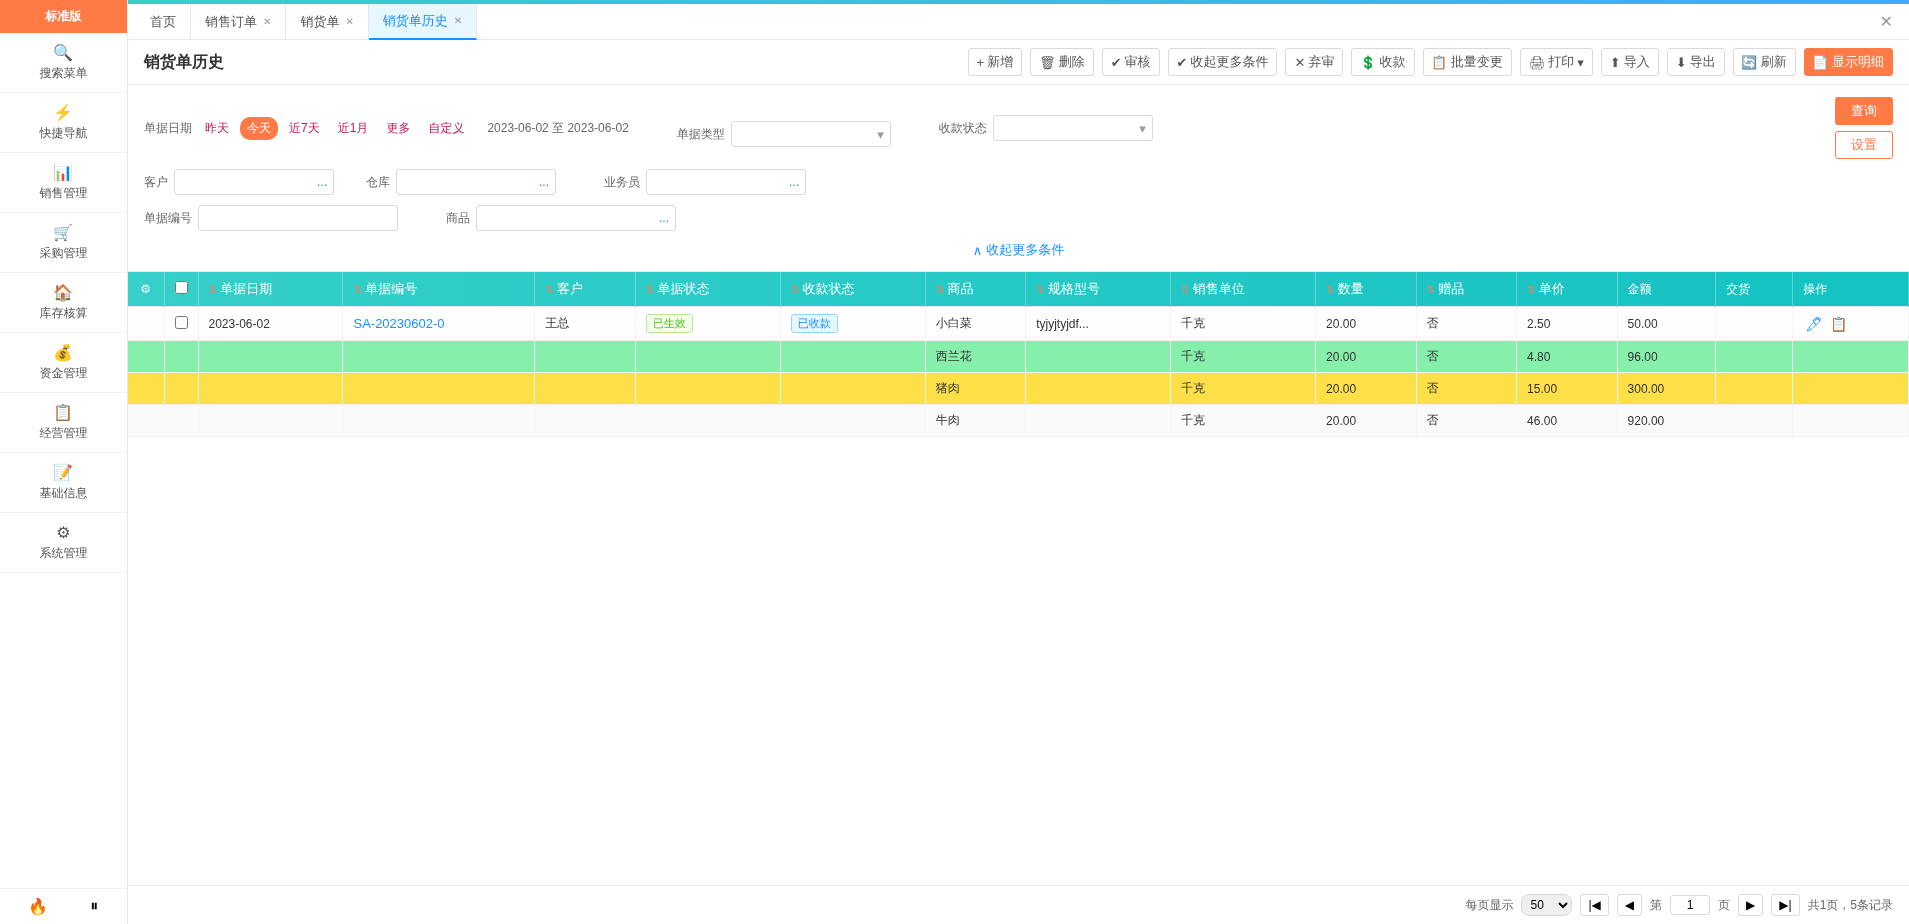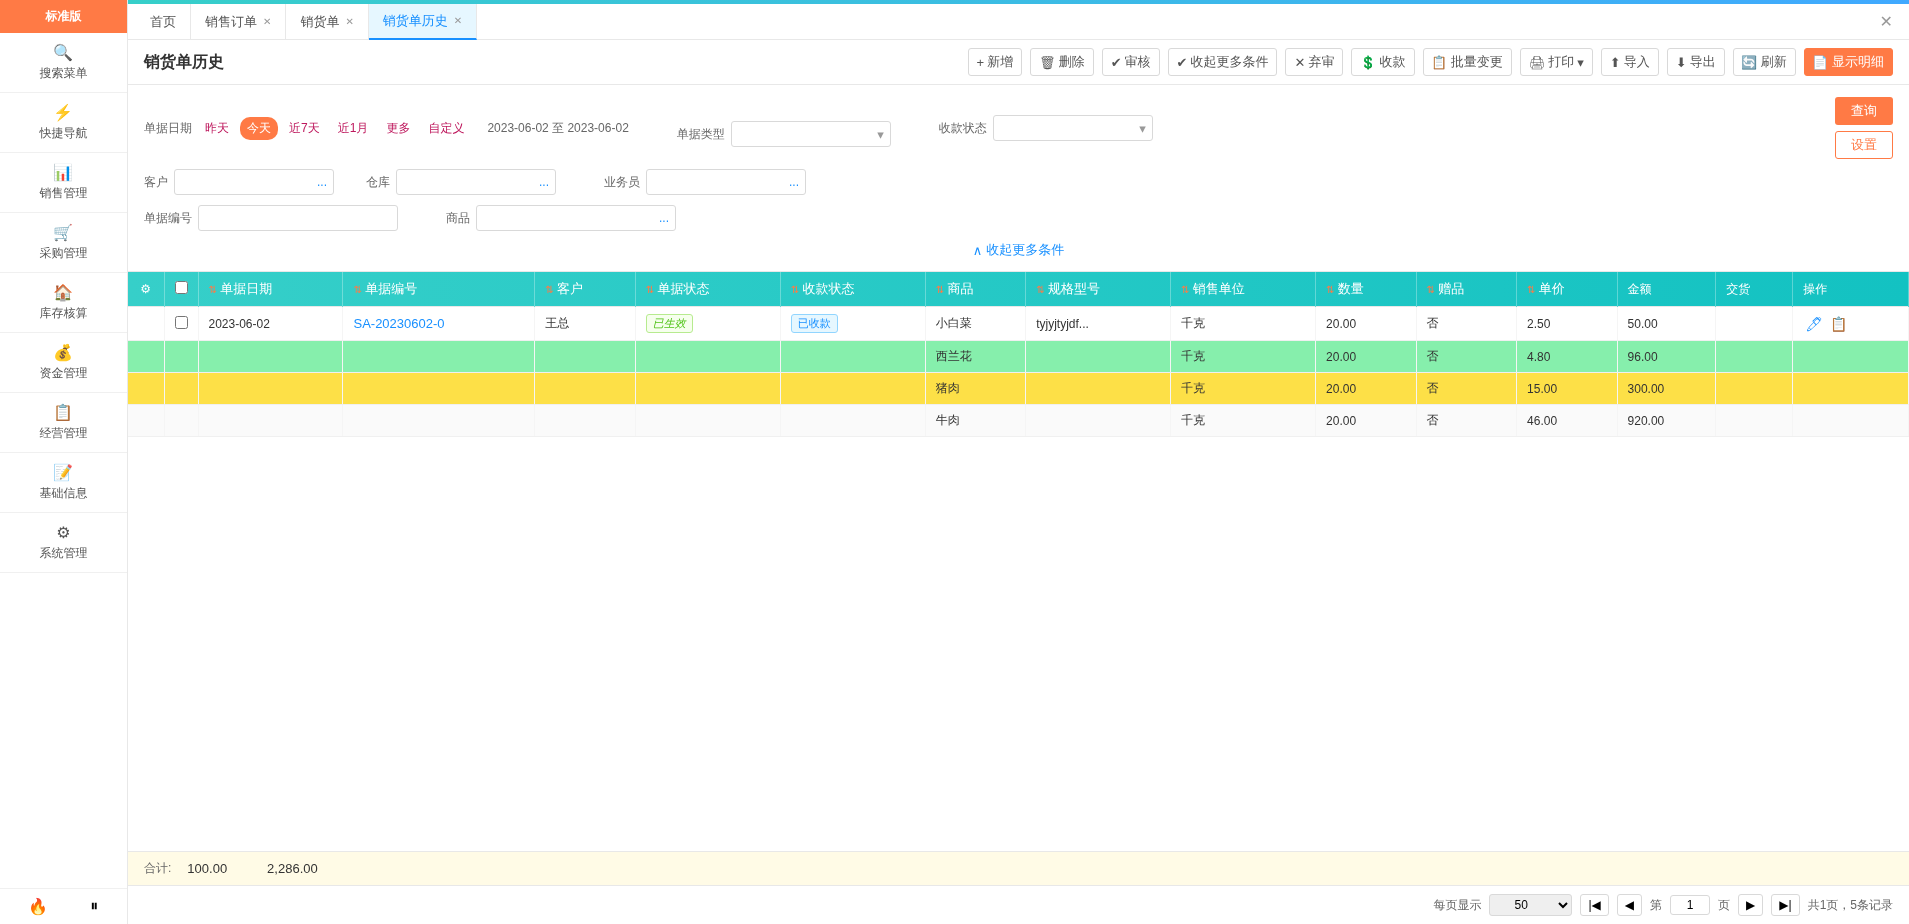--- a/index.html
+++ b/index.html
@@ -218,21 +218,21 @@
       font-size: 12px;
       color: #333;
       white-space: nowrap;
     }
     .badge {
       display: inline-block;
       padding: 1px 6px;
       border-radius: 3px;
       font-size: 11px;
     }
-    .badge-green { background: #f6ffed; color: #52c41a; border: 1px solid #b7eb8f; font-style: italic; }
+    .badge-green { background: #f6ffed; color: #52c41a; border: 1px solid #b7eb8f; }
     .badge-blue { background: #e6f7ff; color: #1890ff; border: 1px solid #91d5ff; }
     .link-text { color: #1890ff; cursor: pointer; }
 
     
     .table-footer {
       background: #fffbe6;
       border-top: 1px solid #e8e8e8;
       padding: 8px 16px;
       display: flex;
       align-items: center;
@@ -248,22 +248,22 @@
       padding: 8px 16px;
       display: flex;
       align-items: center;
       justify-content: flex-end;
       gap: 8px;
       flex-shrink: 0;
     }
     .pagination-label { font-size: 12px; color: #666; }
     .pagination-select {
       border: 1px solid #d9d9d9;
-      border-radius: 3px;
-      padding: 2px 20px;
+      border-radius: 8px;
+      padding: 2px 4px;
       font-size: 12px;
     }
     .page-btn {
       border: 1px solid #d9d9d9;
       background: #fff;
       border-radius: 3px;
       padding: 3px 7px;
       cursor: pointer;
       font-size: 12px;
     }
@@ -641,27 +641,20 @@
       <td></td>
       <td>
         
         
       </td>
     </tr>
           </tbody>
       </table>
     </div>
 
-    <div class="table-footer">
-      <span class="footer-label">合计:</span>
-      <div class="footer-total">
-        <span>100.00</span>
-        <span>2,286.00</span>
-      </div>
-    </div>
 
     <div class="pagination">
       <span class="pagination-label">每页显示</span>
       <select class="pagination-select">
         <option>50</option>
         <option>10</option>
         <option>20</option>
         <option>100</option>
       </select>
       <button class="page-btn">|◀</button>

